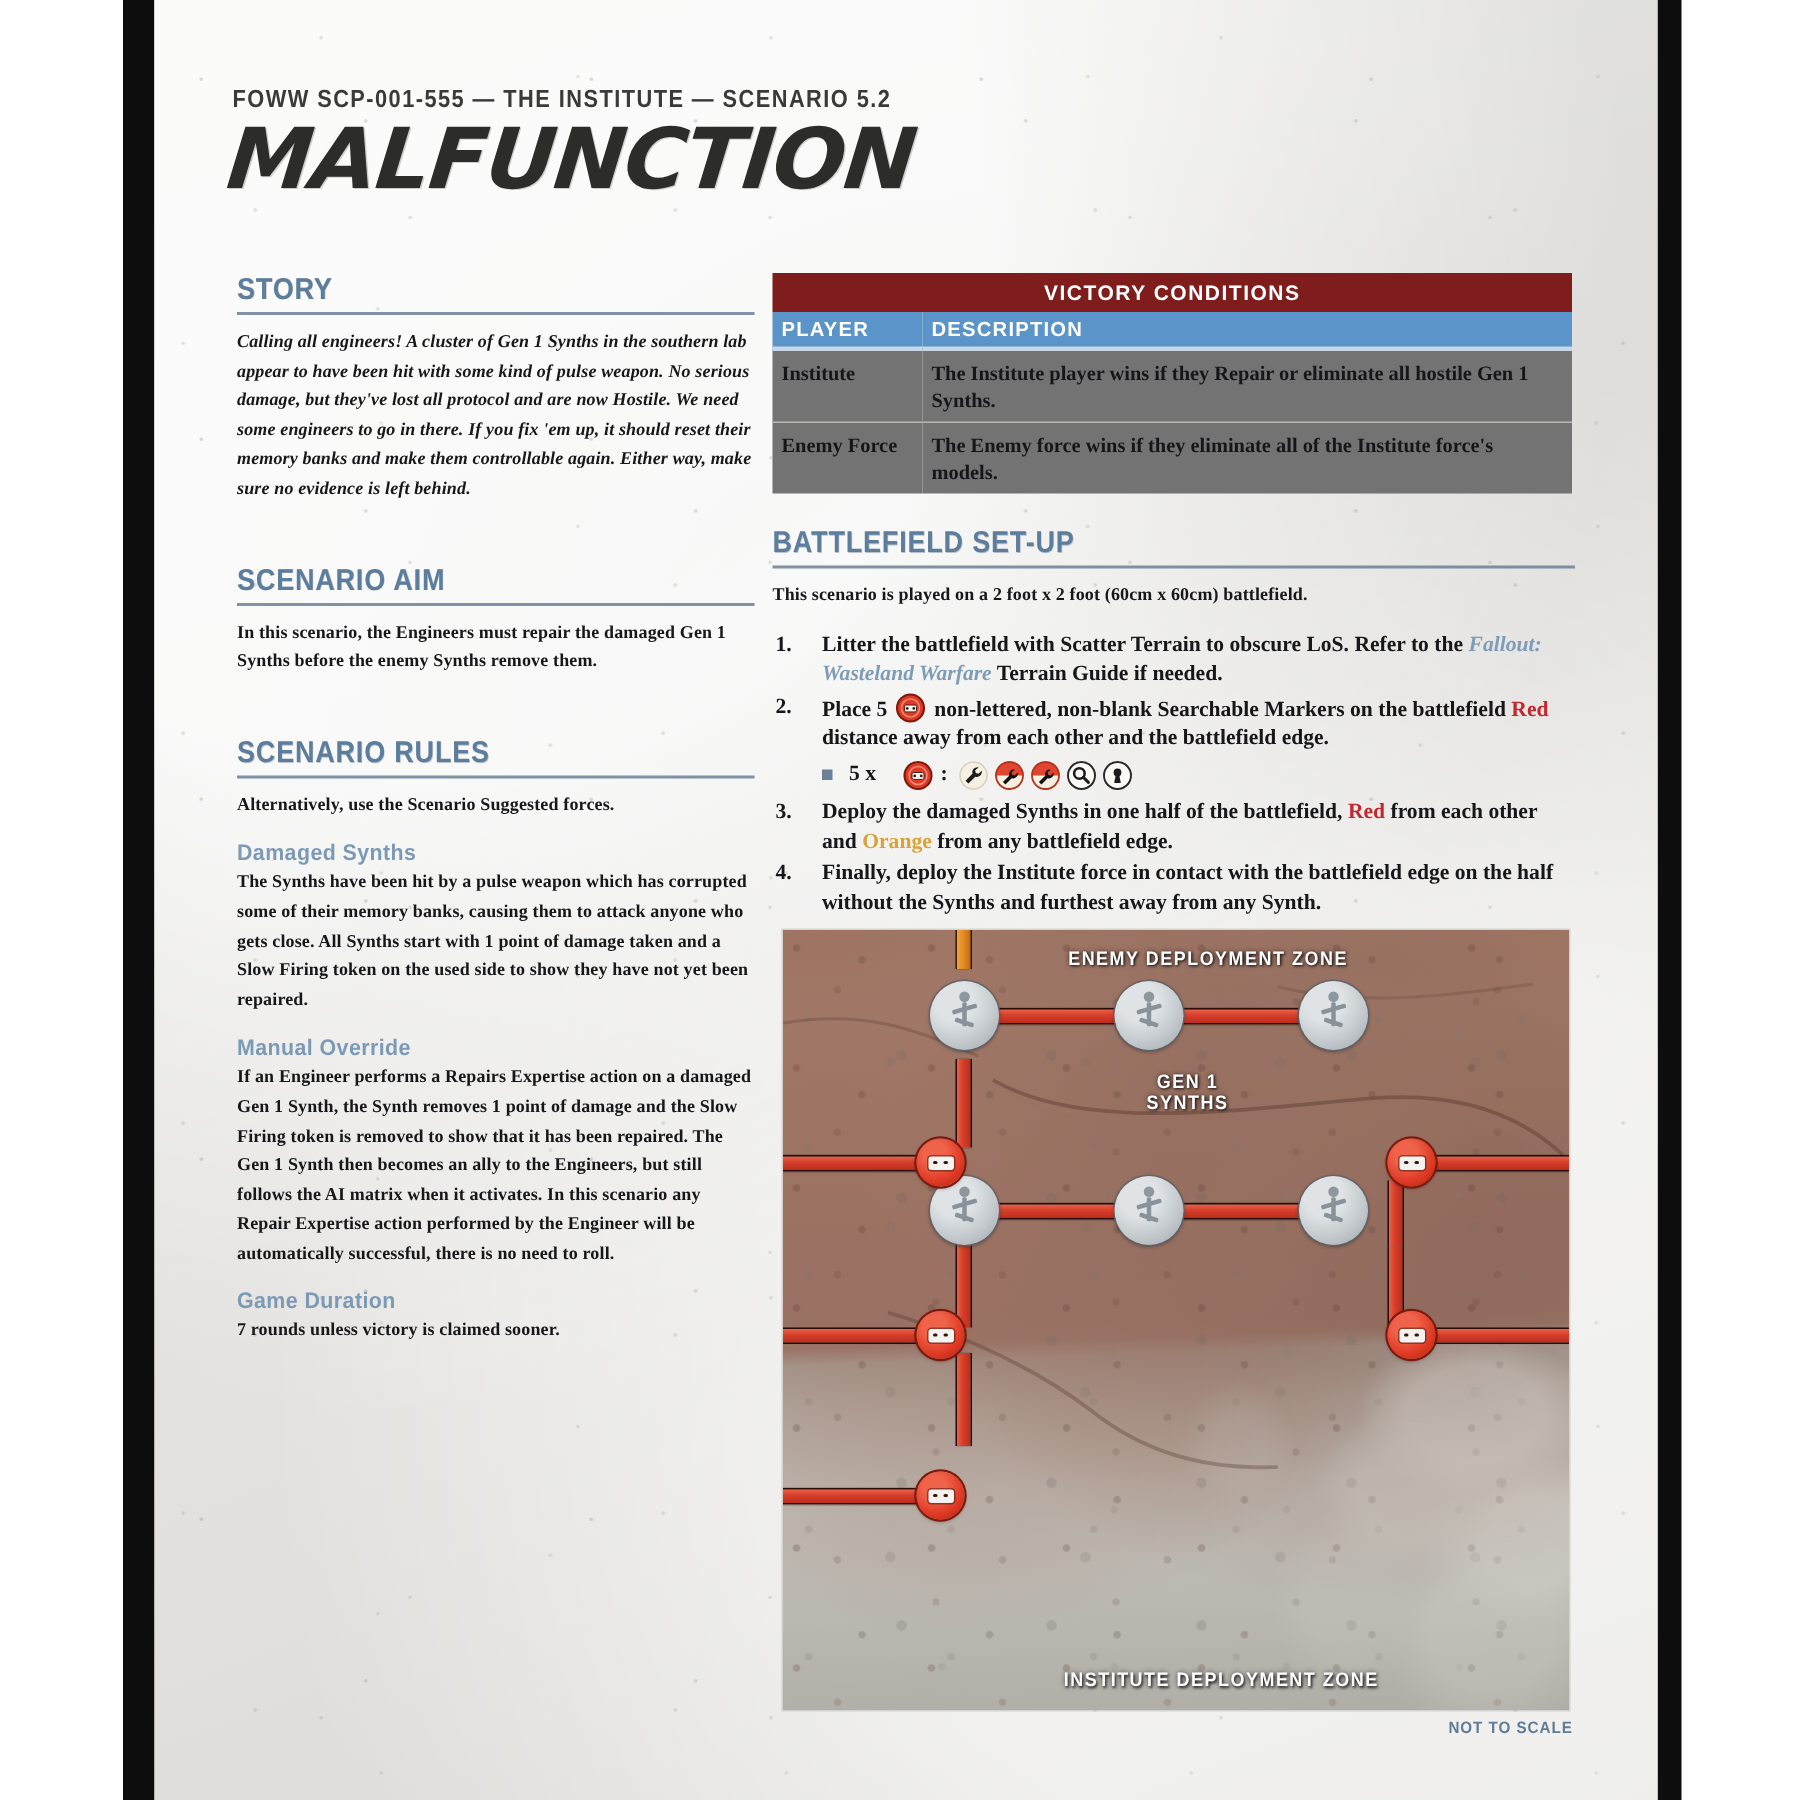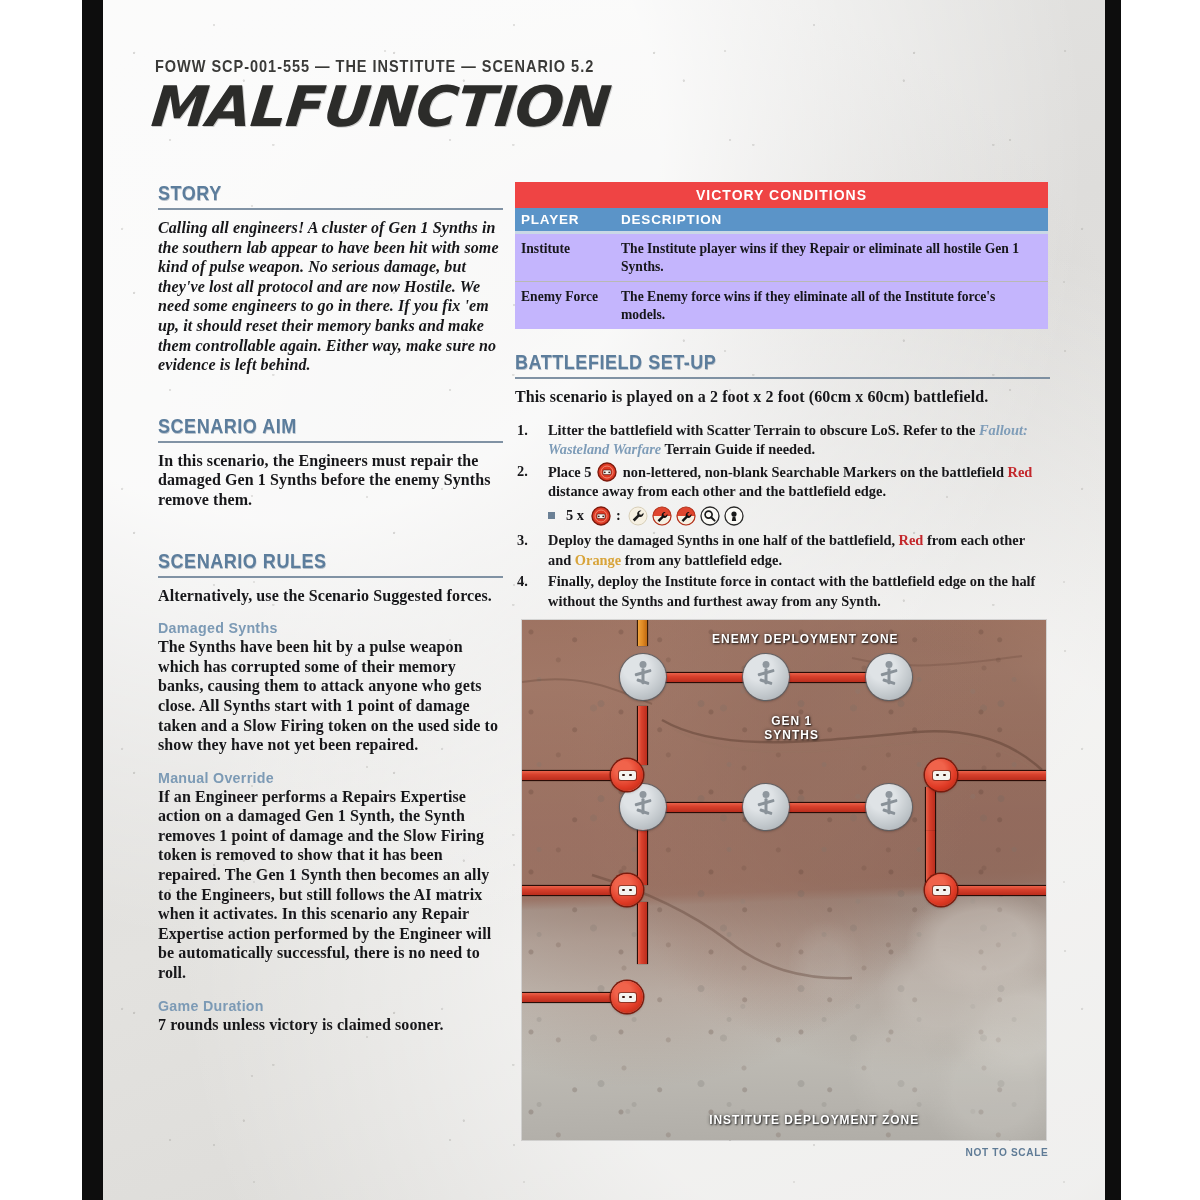--- a/index.html
+++ b/index.html
@@ -105,21 +105,21 @@
     height: 2px;
     background: #6b8095;
     margin-bottom: 8px;
     opacity: .85;
   }
   .blockgap { height: 26px; }
 
   p.body, li.body {
     font-family: "Liberation Serif", serif;
     font-weight: 700;
-    font-size: 16px;
+    font-size: 12px;
     line-height: 19.6px;
     color: #17171a;
     margin: 0 0 14px 0;
     letter-spacing: .1px;
   }
   p.story {
     font-style: italic;
   }
   h3.sub {
     font-family: "Liberation Sans Narrow","Liberation Sans", sans-serif;
@@ -133,42 +133,42 @@
   }
 
   
   #victory {
     width: 533px;
     border-collapse: collapse;
     font-family: "Liberation Serif", serif;
     box-shadow: 0 0 0 0 transparent;
   }
   #victory th.title {
-    background: #ef4444;
+    background: #7f1d1d;
     color: #ffffff;
     font-family: "Liberation Sans Narrow","Liberation Sans", sans-serif;
     font-weight: 700;
     font-size: 14px;
     letter-spacing: 1px;
     padding: 5px 0 5px 0;
     text-align: center;
   }
   #victory th.col {
     background: #5b94c8;
     color: #ffffff;
     font-family: "Liberation Sans Narrow","Liberation Sans", sans-serif;
     font-weight: 700;
     font-size: 13.5px;
     letter-spacing: .8px;
     padding: 4px 6px 4px 6px;
     text-align: left;
     border-bottom: 3px solid #c9d8e6;
   }
   #victory td {
-    background: #c4b5fd;
+    background: #737373;
     color: #16161a;
     font-family: "Liberation Serif", serif;
     font-weight: 700;
     font-size: 13.6px;
     line-height: 17.5px;
     padding: 6px 6px 6px 6px;
     vertical-align: top;
     border-top: 1px solid #b9b9b4;
   }
   #victory tr.r1 td { border-top: none; }
@@ -219,21 +219,21 @@
     width: 7px; height: 7px;
     background: #6b8095;
     margin-right: 7px;
     flex: 0 0 auto;
   }
   .cnt {
     font-family: "Liberation Serif", serif;
     font-weight: 700;
     font-size: 14.4px;
     color: #17171a;
-    margin-right: 3px;
+    margin-right: 14px;
   }
   .colon {
     font-family: "Liberation Serif", serif;
     font-weight: 700;
     font-size: 14.4px;
     color: #17171a;
     margin: 0 3px 0 1px;
   }
   .ic { flex: 0 0 auto; display:block; }
 

